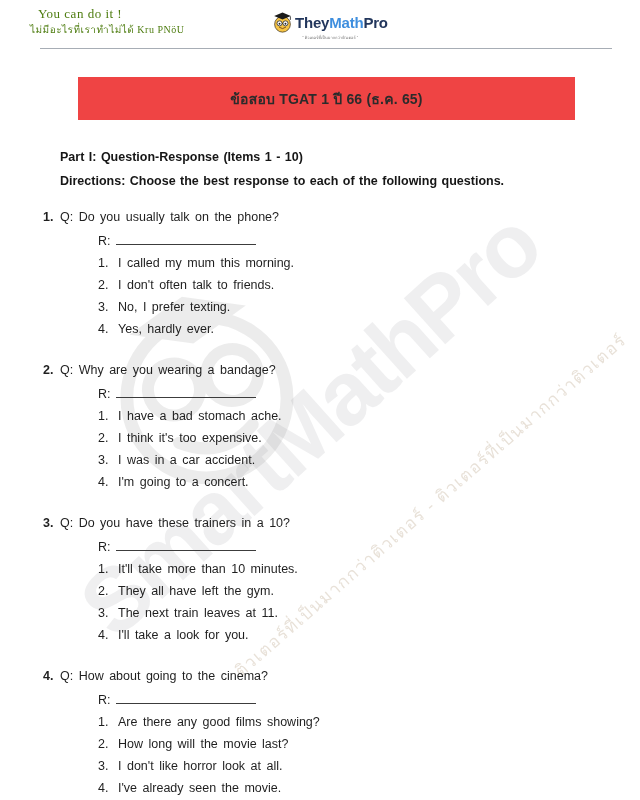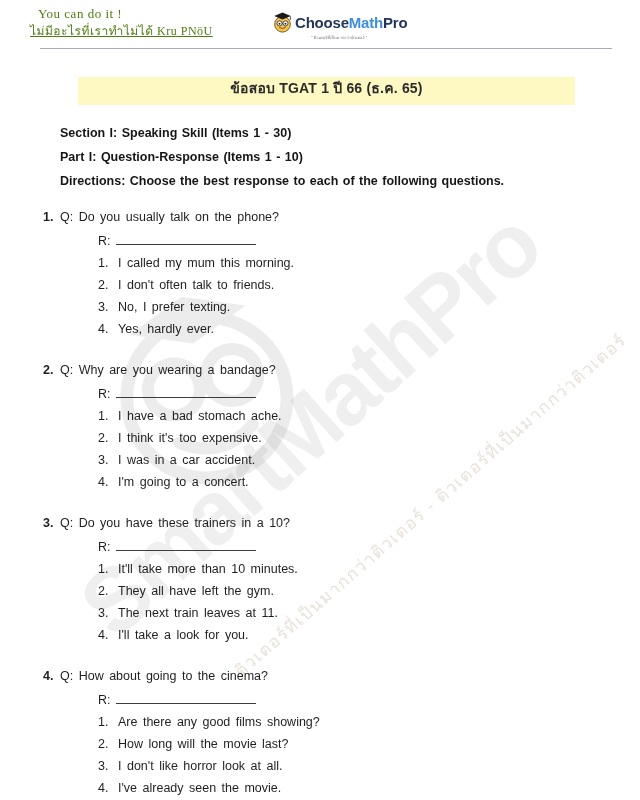--- a/index.html
+++ b/index.html
@@ -52,21 +52,21 @@
   
   .content { position: absolute; inset: 0; z-index: 1; }
   .handnote {
     position: absolute;
     left: 38px; top: 5px;
     color: #4d7c0f;
     font-family: cursive;
     line-height: 1.35;
   }
   .handnote .l1 { font-size: 13px; letter-spacing: 0.5px; }
-  .handnote .l2 { font-size: 12px; letter-spacing: 0.5px; margin-left: -8px; text-decoration: underline; }
+  .handnote .l2 { font-size: 10px; letter-spacing: 0.5px; margin-left: -8px; }
 
   .logo {
     position: absolute;
     left: 272px; top: 12px;
     display: flex;
     flex-direction: column;
     align-items: center;
   }
   .logo-row { display: flex; align-items: center; gap: 2px; }
   .logo-text { font-size: 15px; font-weight: bold; letter-spacing: -0.2px; }
@@ -84,24 +84,24 @@
   .divider {
     position: absolute;
     top: 48px; left: 40px; right: 28px;
     border-top: 1.5px solid #a7adb5;
   }
 
   
   .banner {
     position: absolute;
     top: 77px; left: 78px;
-    width: 497px; height: 28px;
-    background: #fef9c3;
+    width: 497px; height: 43px;
+    background: #ef4444;
     display: flex;
-    align-items: flex-start;
+    align-items: center;
     justify-content: center;
   }
   .banner-title {
     font-size: 14px;
     font-weight: bold;
     color: #2b2b2b;
     letter-spacing: 0.2px;
   }
 
   
@@ -163,32 +163,31 @@
           <circle cx="12" cy="14" r="9" fill="#f6c445" stroke="#3a2b16" stroke-width="0.8"></circle>
           <polygon points="12,0.5 21.5,4.5 12,8.5 2.5,4.5" fill="#1b1b1b"></polygon>
           <line x1="21" y1="5" x2="21" y2="9" stroke="#1b1b1b" stroke-width="0.9"></line>
           <circle cx="8.6" cy="13" r="2.9" fill="#ffffff" stroke="#222" stroke-width="0.9"></circle>
           <circle cx="15.4" cy="13" r="2.9" fill="#ffffff" stroke="#222" stroke-width="0.9"></circle>
           <line x1="11.5" y1="13" x2="12.5" y2="13" stroke="#222" stroke-width="0.9"></line>
           <circle cx="8.6" cy="13.4" r="1.1" fill="#222"></circle>
           <circle cx="15.4" cy="13.4" r="1.1" fill="#222"></circle>
           <path d="M8.5,17.6 Q12,20.6 15.5,17.6" fill="none" stroke="#6b3d12" stroke-width="1" stroke-linecap="round"></path>
         </svg>
-        <span class="logo-text"><span class="c-navy">Choose</span><span class="c-blue">Math</span><span class="c-navy">Pro</span></span>
+        <span class="logo-text"><span class="c-navy">They</span><span class="c-blue">Math</span><span class="c-navy">Pro</span></span>
       </div>
       <div class="logo-tagline">“ ติวเตอร์ที่เป็นมากกว่าติวเตอร์ ”</div>
     </div>
 
     <div class="divider"></div>
 
     <div class="banner">
       <span class="banner-title">ข้อสอบ TGAT 1 ปี 66 (ธ.ค. 65)</span>
     </div>
 
-    <div class="h-section">Section I: Speaking Skill (Items 1 - 30)</div>
     <div class="h-part">Part I: Question-Response (Items 1 - 10)</div>
     <div class="h-directions">Directions: Choose the best response to each of the following questions.</div>
 
     <div class="questions">
 
       <div class="question">
         <div class="q-line">
           <span class="q-num">1.</span><span class="q-text">Q: Do you usually talk on the phone?</span>
         </div>
         <div class="r-line">

